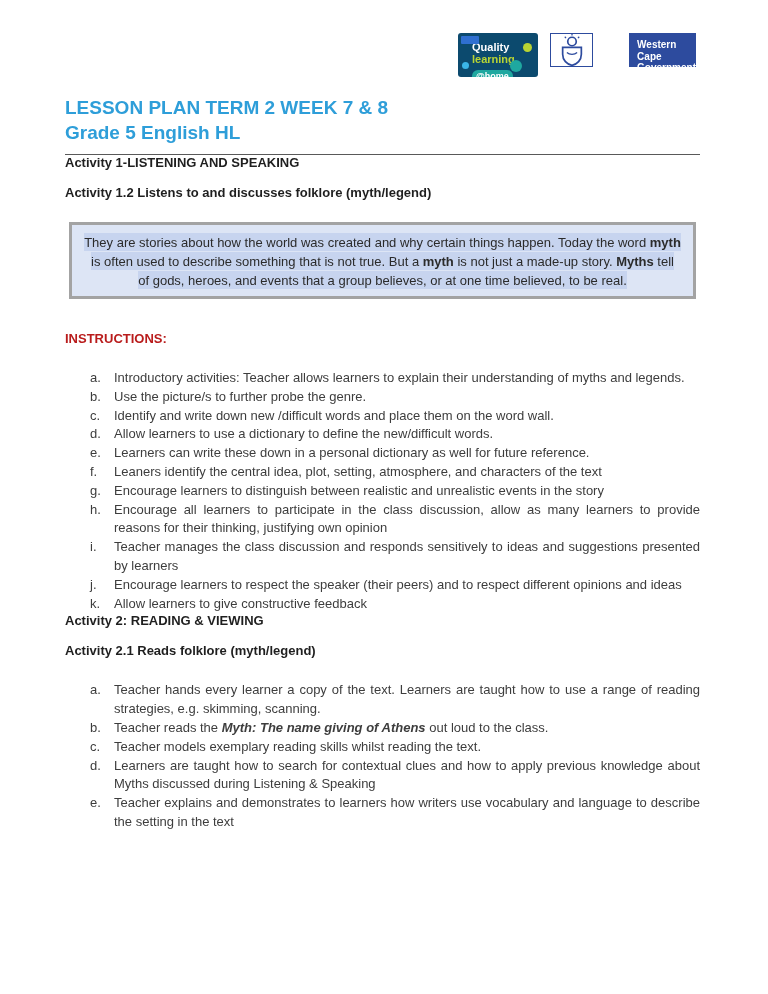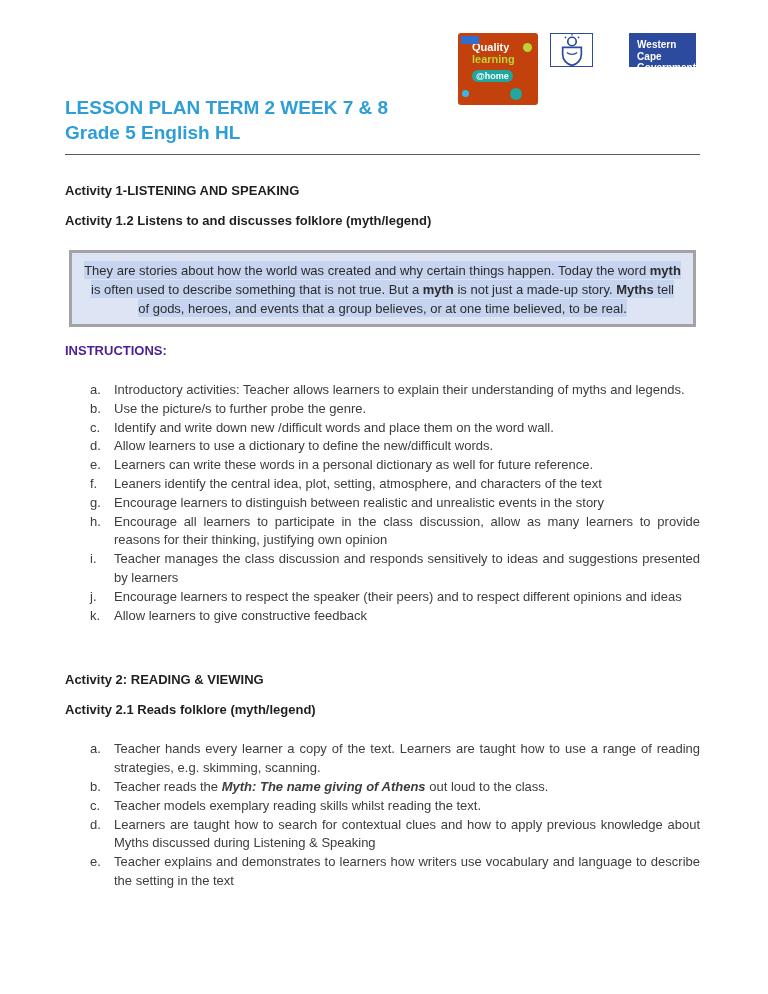--- a/index.html
+++ b/index.html
@@ -9,21 +9,21 @@
     font-family: "Liberation Sans", sans-serif;
     position: relative;
     overflow: hidden;
     color: #3d3d3d;
   }
   .page { position: relative; width: 768px; height: 994px; background: #fff; }
 
   
   .logos { position: absolute; top: 33px; left: 458px; display: flex; gap: 12px; align-items: flex-start; }
   .logo-quality {
-    width: 80px; height: 72px; background: #c2410c; border-radius: 3px;
+    width: 80px; height: 44px; background: #0c4a6e; border-radius: 3px;
     position: relative; overflow: hidden; padding: 8px 0 0 14px;
   }
   .q-flag { position: absolute; top: 3px; left: 3px; width: 18px; height: 8px; background: #2f6fd0; border-radius: 1px; }
   .q-line1 { color: #ffffff; font-weight: bold; font-size: 11px; line-height: 12px; }
   .q-line2 { color: #b9d433; font-weight: bold; font-size: 11px; line-height: 12px; }
   .q-line3 { color: #ffffff; font-weight: bold; font-size: 9px; line-height: 12px; background: #1fa8a0; display: inline-block; padding: 0 4px; border-radius: 6px; }
   .q-dot1 { position: absolute; right: 6px; top: 10px; width: 9px; height: 9px; border-radius: 50%; background: #b9d433; }
   .q-dot2 { position: absolute; right: 16px; bottom: 5px; width: 12px; height: 12px; border-radius: 50%; background: #1fa8a0; }
   .q-dot3 { position: absolute; left: 4px; bottom: 8px; width: 7px; height: 7px; border-radius: 50%; background: #3bb5e8; }
 
@@ -34,42 +34,42 @@
   .wcg-dept { font-size: 10px; margin-top: 4px; opacity: .95; }
 
   
   .content { padding: 95px 68px 0 65px; }
   .doc-title {
     color: #2e9ed9; font-weight: bold; font-size: 19px; line-height: 25px;
     border-bottom: 1px solid #595959; padding-bottom: 9px;
   }
 
   
-  .h-act   { font-weight: bold; font-size: 13px; color: #1f1f1f; margin-top: 28px; }
+  .h-act   { font-weight: bold; font-size: 13px; color: #1f1f1f; }
   .h-sub   { font-weight: bold; font-size: 13px; color: #1f1f1f; margin-top: 15px; }
-  .h-instr { font-weight: bold; font-size: 13px; color: #4c1d95; margin-top: 16px; }
+  .h-instr { font-weight: bold; font-size: 13px; color: #b91c1c; margin-top: 32px; }
 
   
   .callout {
     margin: 22px 4px 0 4px;
     background: #dde5f5;
     border: 3px solid #a3a3a3;
     padding: 7px 12px;
     text-align: center;
     font-size: 13px; line-height: 19px; color: #2b2b2b;
   }
   .callout .seg { background: #c7d4ef; padding: 1.5px 0; }
 
   
   .list { margin: 23px 0 0 25px; font-size: 13px; line-height: 18.8px; }
   .li { display: flex; align-items: flex-start; }
   .li .m { flex: 0 0 24px; }
   .li .t { flex: 1; text-align: justify; }
 
-  .gap-act2 { margin-top: 47px; }
+  .gap-act2 { }
 
   
   .footer {
     position: absolute; right: 66px; bottom: 18px;
     font-size: 9px; font-weight: bold; color: #2e9ed9;
     display: flex; align-items: baseline; gap: 4px;
   }
   .footer .pagenum { color: #7f7f7f; font-size: 12px; font-weight: normal; }
 </style>
 </head>
@@ -132,21 +132,21 @@
       <div class="li">
           <span class="m">c.</span>
           <span class="t">Identify and write down new /difficult words and place them on the word wall.</span>
         </div>
       <div class="li">
           <span class="m">d.</span>
           <span class="t">Allow learners to use a dictionary to define the new/difficult words.</span>
         </div>
       <div class="li">
           <span class="m">e.</span>
-          <span class="t">Learners can write these words in a personal dictionary as well for future reference.</span>
+          <span class="t">Learners can write these down in a personal dictionary as well for future reference.</span>
         </div>
       <div class="li">
           <span class="m">f.</span>
           <span class="t">Leaners identify the central idea, plot, setting, atmosphere, and characters of the text</span>
         </div>
       <div class="li">
           <span class="m">g.</span>
           <span class="t">Encourage learners to distinguish between realistic and unrealistic events in the story</span>
         </div>
       <div class="li">

